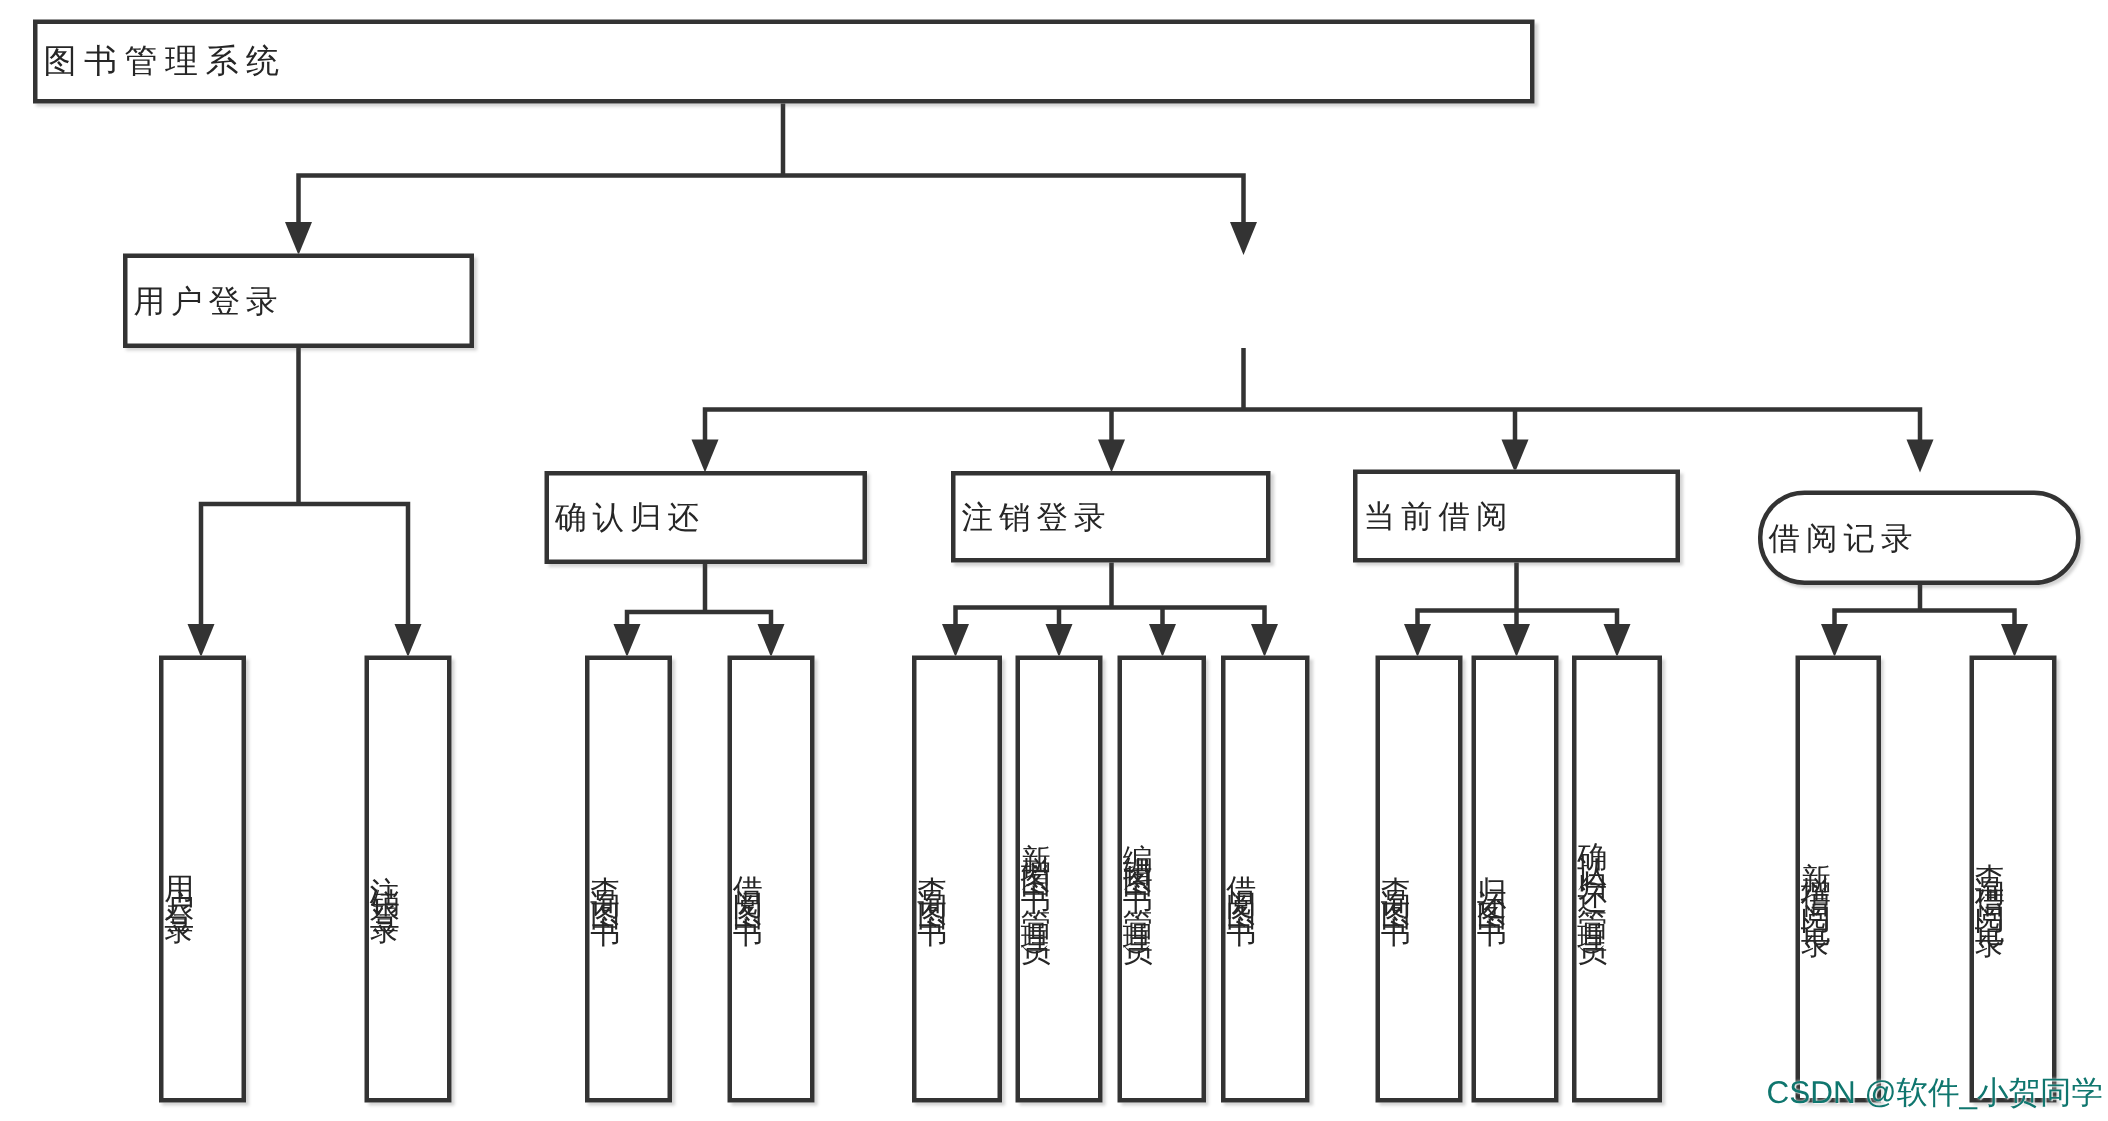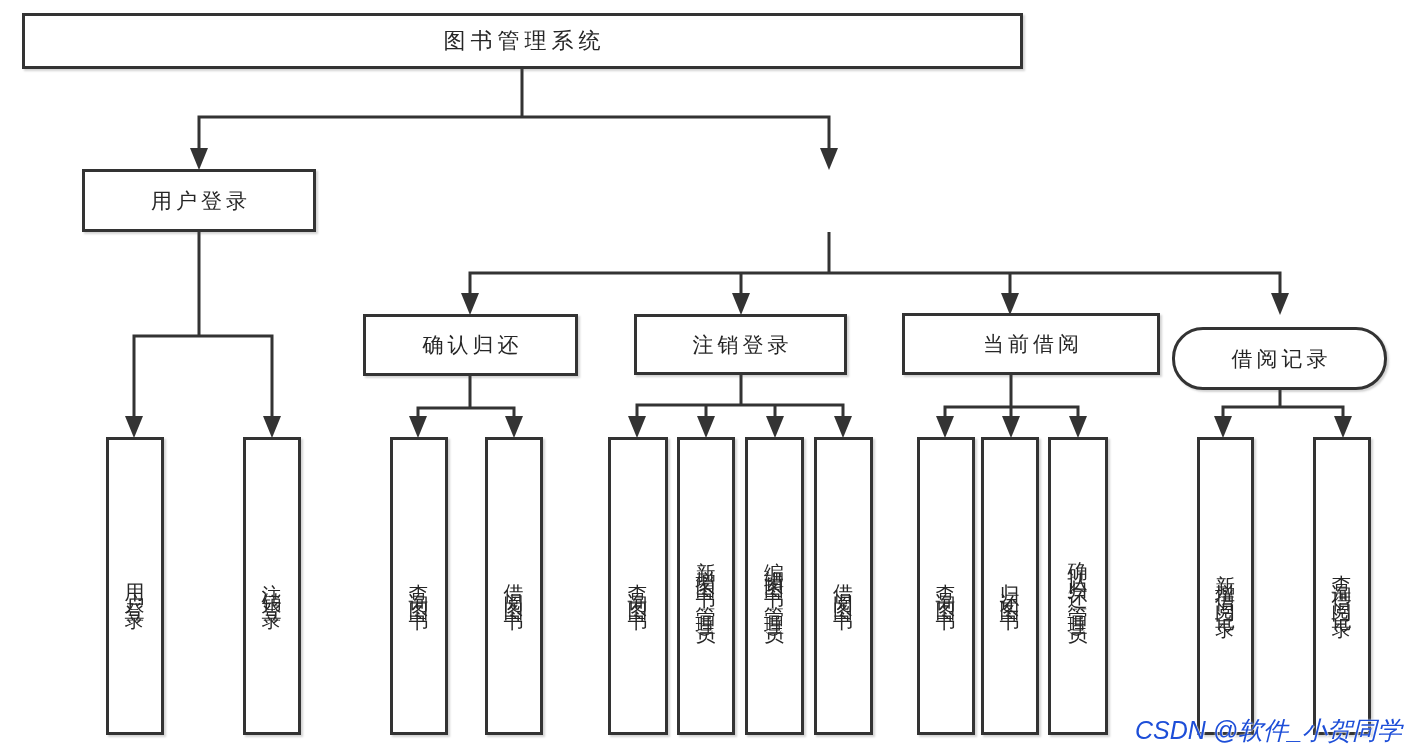--- a/index.html
+++ b/index.html
@@ -20,21 +20,20 @@
     width: 1405px; height: 747px;
   }
   .node {
     position: absolute;
     box-sizing: border-box;
     border: 3px solid #333333;
     background: #ffffff;
     color: #262626;
     display: flex;
     align-items: center;
-    justify-content: center;
     box-shadow: 2px 2px 2px rgba(80,80,80,0.25);
   }
   .h-label {
     font-size: 21px;
     letter-spacing: 4px;
     text-indent: 4px;
     white-space: nowrap;
   }
   .root .h-label { font-size: 22px; letter-spacing: 5px; }
   .leaf span {
@@ -43,45 +42,44 @@
     font-size: 20px;
     letter-spacing: 9px;
     line-height: 1;
   }
   
   .root          { left:22px;   top:13px;  width:1001px; height:56px; }
   .n-user-login  { left:82px;   top:169px; width:234px;  height:63px; }
   .n-book-mgmt   { left:712px;  top:169px; width:235px;  height:64px; }
   .n-new-book    { left:363px;  top:314px; width:215px;  height:62px; }
   .n-book-borrow { left:634px;  top:314px; width:213px;  height:61px; }
-  .n-cur-borrow  { left:902px;  top:313px; width:258px;  height:62px; }
+  .n-cur-borrow  { left:902px;  top:313px; width:218px;  height:62px; }
   .n-rec-borrow  { left:1172px; top:327px; width:215px;  height:63px;border-radius:31px; }
   .leaf          { top:437px;   height:298px; }
   .lf-1  { left:106px;  width:58px; }
   .lf-2  { left:243px;  width:58px; }
   .lf-3  { left:390px;  width:58px; }
   .lf-4  { left:485px;  width:58px; }
   .lf-5  { left:608px;  width:60px; }
   .lf-6  { left:677px;  width:58px; }
   .lf-7  { left:745px;  width:59px; }
   .lf-8  { left:814px;  width:59px; }
   .lf-9  { left:917px;  width:58px; }
   .lf-10 { left:981px;  width:58px; }
   .lf-11 { left:1048px; width:60px; }
   .lf-12 { left:1197px; width:57px; }
   .lf-13 { left:1313px; width:58px; }
   .watermark {
     position: absolute;
     top: 714px;
     right: 3px;
-    font-size: 25px;
-    color: #1d4ed8;
+    font-size: 21px;
+    color: #0f766e;
     text-shadow: 0 0 2px #ffffff, 1px 1px 0 rgba(255,255,255,0.6);
     white-space: nowrap;
-    font-style: italic;
   }
 </style>
 </head>
 <body>
 
 <div class="canvas">
 
   <svg class="connectors" viewBox="0 0 1405 747" xmlns="http://www.w3.org/2000/svg">
     <g stroke="#333333" stroke-width="3" fill="none">
 

